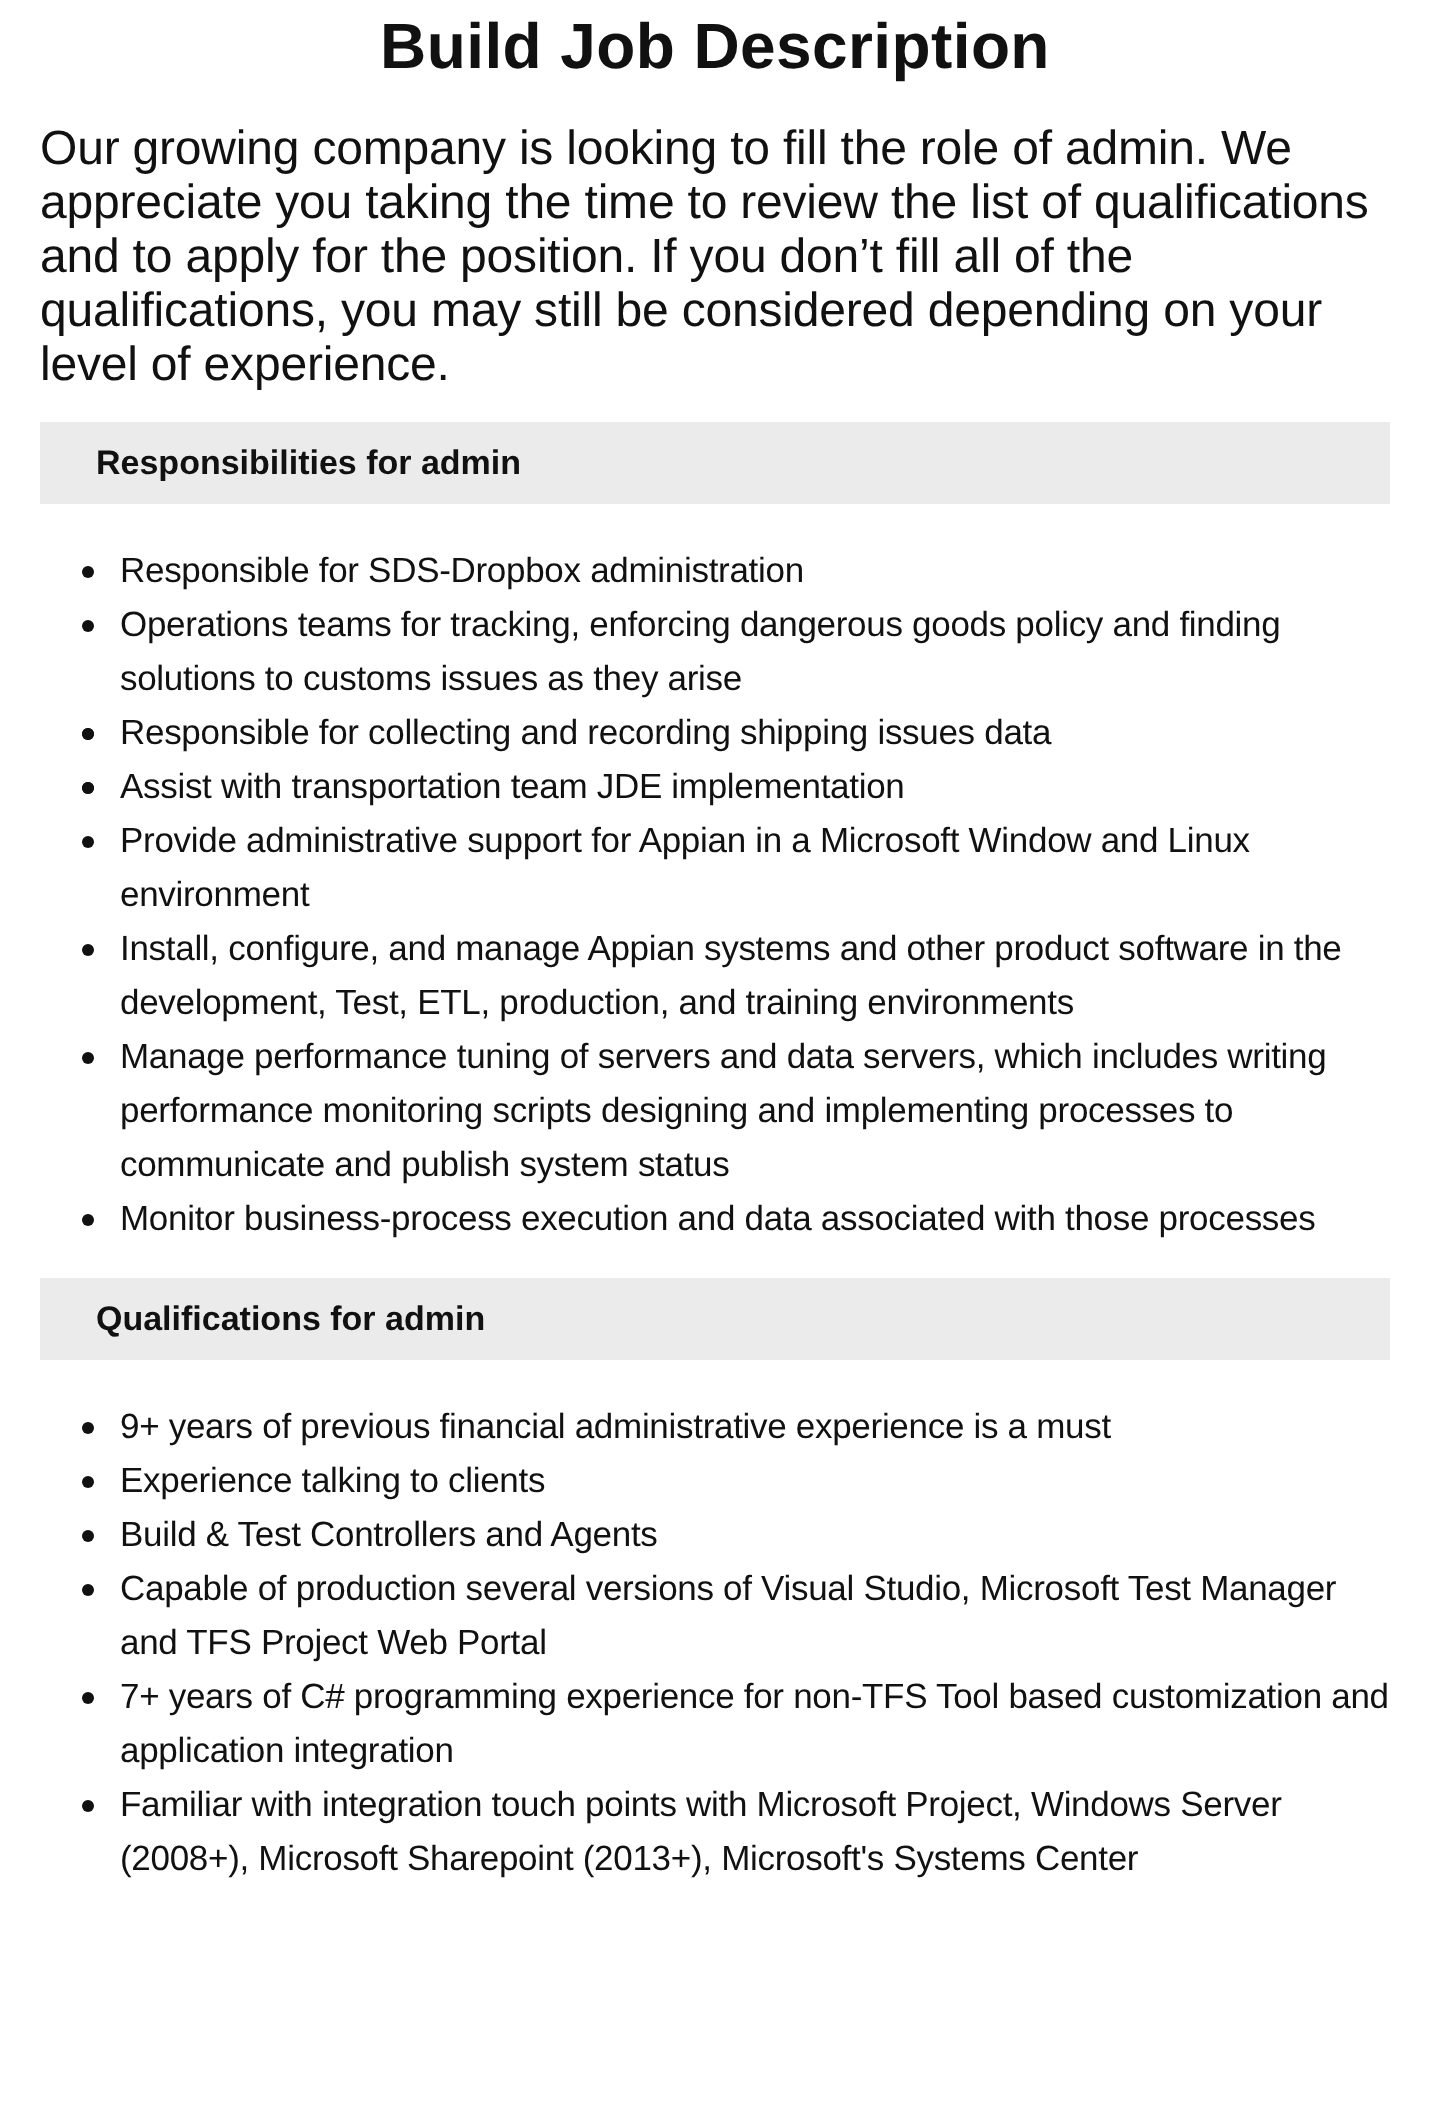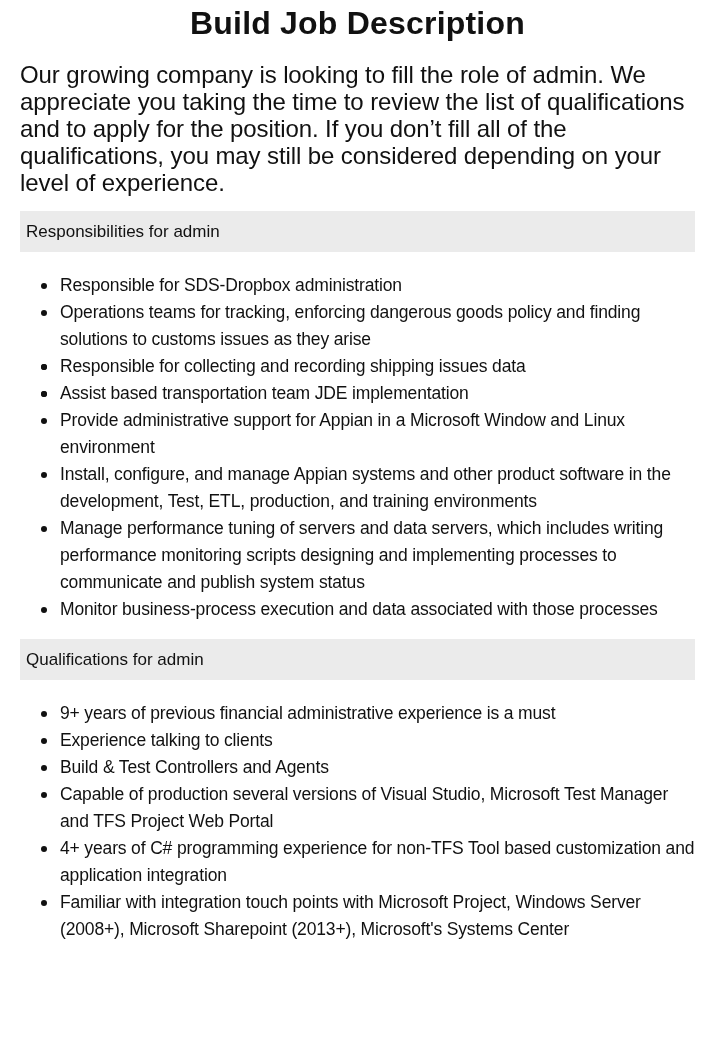--- a/index.html
+++ b/index.html
@@ -30,23 +30,23 @@
     .intro {
       font-size: 24px;
       line-height: 27px;
       margin: 6px 0 0 0;
       letter-spacing: -0.1px;
     }
     .section-header {
       background: #ebebeb;
       height: 41px;
       line-height: 41px;
-      padding-left: 6px;
+      padding-left: 28px;
       font-size: 17px;
-      font-weight: normal;
+      font-weight: bold;
       margin-top: 16px;
     }
     .section-header.first {
       margin-top: 15px;
     }
     ul.items {
       margin: 20px 0 0 0;
       padding-left: 40px;
       list-style: none;
     }
@@ -73,29 +73,29 @@
   <h1 class="title">Build Job Description</h1>
   <p class="intro">Our growing company is looking to fill the role of admin. We appreciate you taking the time to review the list of qualifications and to apply for the position. If you don’t fill all of the qualifications, you may still be considered depending on your level of experience.</p>
 
   <div class="section-header first">Responsibilities for admin</div>
   <ul class="items">
     <li><span class="bullet"></span><span>Responsible for SDS-Dropbox administration</span></li>
     <li><span class="bullet"></span><span>Operations teams for tracking, enforcing dangerous goods policy and finding solutions to customs issues as they arise</span></li>
     <li><span class="bullet"></span></li>
     <li><span class="bullet"></span><span>Responsible for collecting and recording shipping issues data</span></li>
     <li><span class="bullet"></span></li>
-    <li><span class="bullet"></span><span>Assist based transportation team JDE implementation</span></li>
+    <li><span class="bullet"></span><span>Assist with transportation team JDE implementation</span></li>
     <li><span class="bullet"></span><span>Provide administrative support for Appian in a Microsoft Window and Linux environment</span></li>
     <li><span class="bullet"></span><span>Install, configure, and manage Appian systems and other product software in the development, Test, ETL, production, and training environments</span></li>
     <li><span class="bullet"></span><span>Manage performance tuning of servers and data servers, which includes writing performance monitoring scripts designing and implementing processes to communicate and publish system status</span></li>
     <li><span class="bullet"></span><span>Monitor business-process execution and data associated with those processes</span></li>
   </ul>
 
   <div class="section-header">Qualifications for admin</div>
   <ul class="items">
     <li><span class="bullet"></span><span>9+ years of previous financial administrative experience is a must</span></li>
     <li><span class="bullet"></span><span>Experience talking to clients</span></li>
     <li><span class="bullet"></span><span>Build &amp; Test Controllers and Agents</span></li>
     <li><span class="bullet"></span><span>Capable of production several versions of Visual Studio, Microsoft Test Manager and TFS Project Web Portal</span></li>
-    <li><span class="bullet"></span><span>4+ years of C# programming experience for non-TFS Tool based customization and application integration</span></li>
+    <li><span class="bullet"></span><span>7+ years of C# programming experience for non-TFS Tool based customization and application integration</span></li>
     <li><span class="bullet"></span><span>Familiar with integration touch points with Microsoft Project, Windows Server (2008+), Microsoft Sharepoint (2013+), Microsoft's Systems Center</span></li>
   </ul>
 </div>
 
 </body></html>

